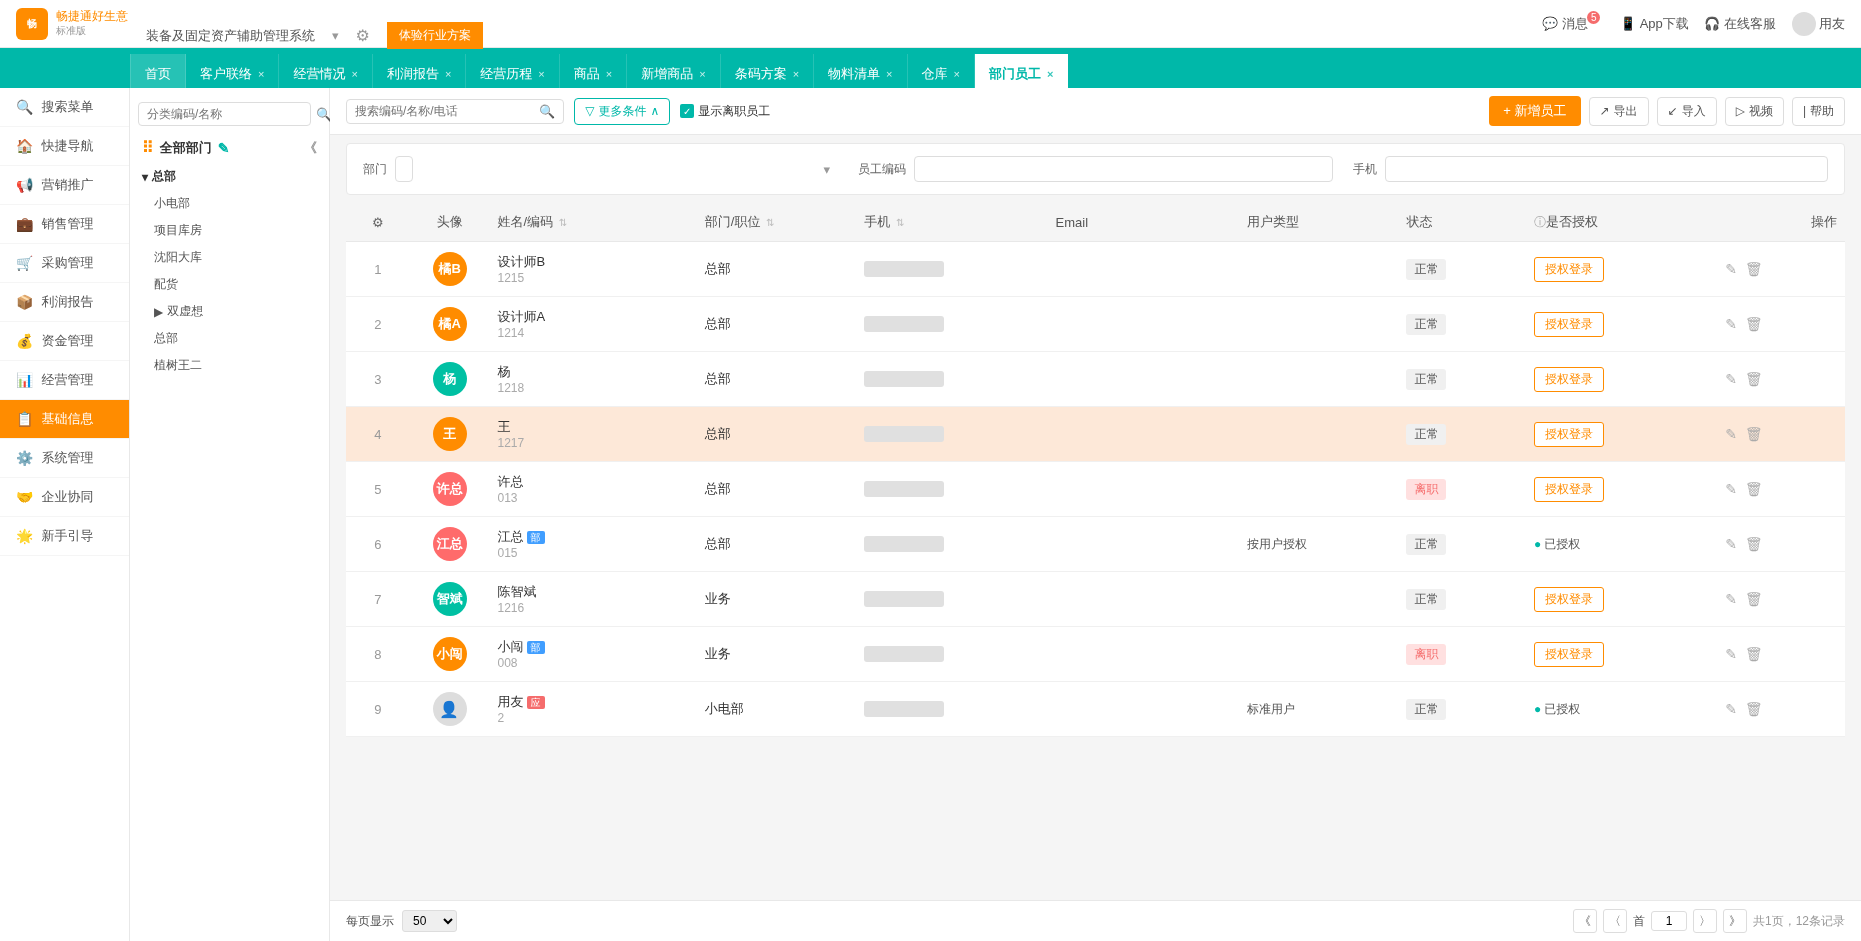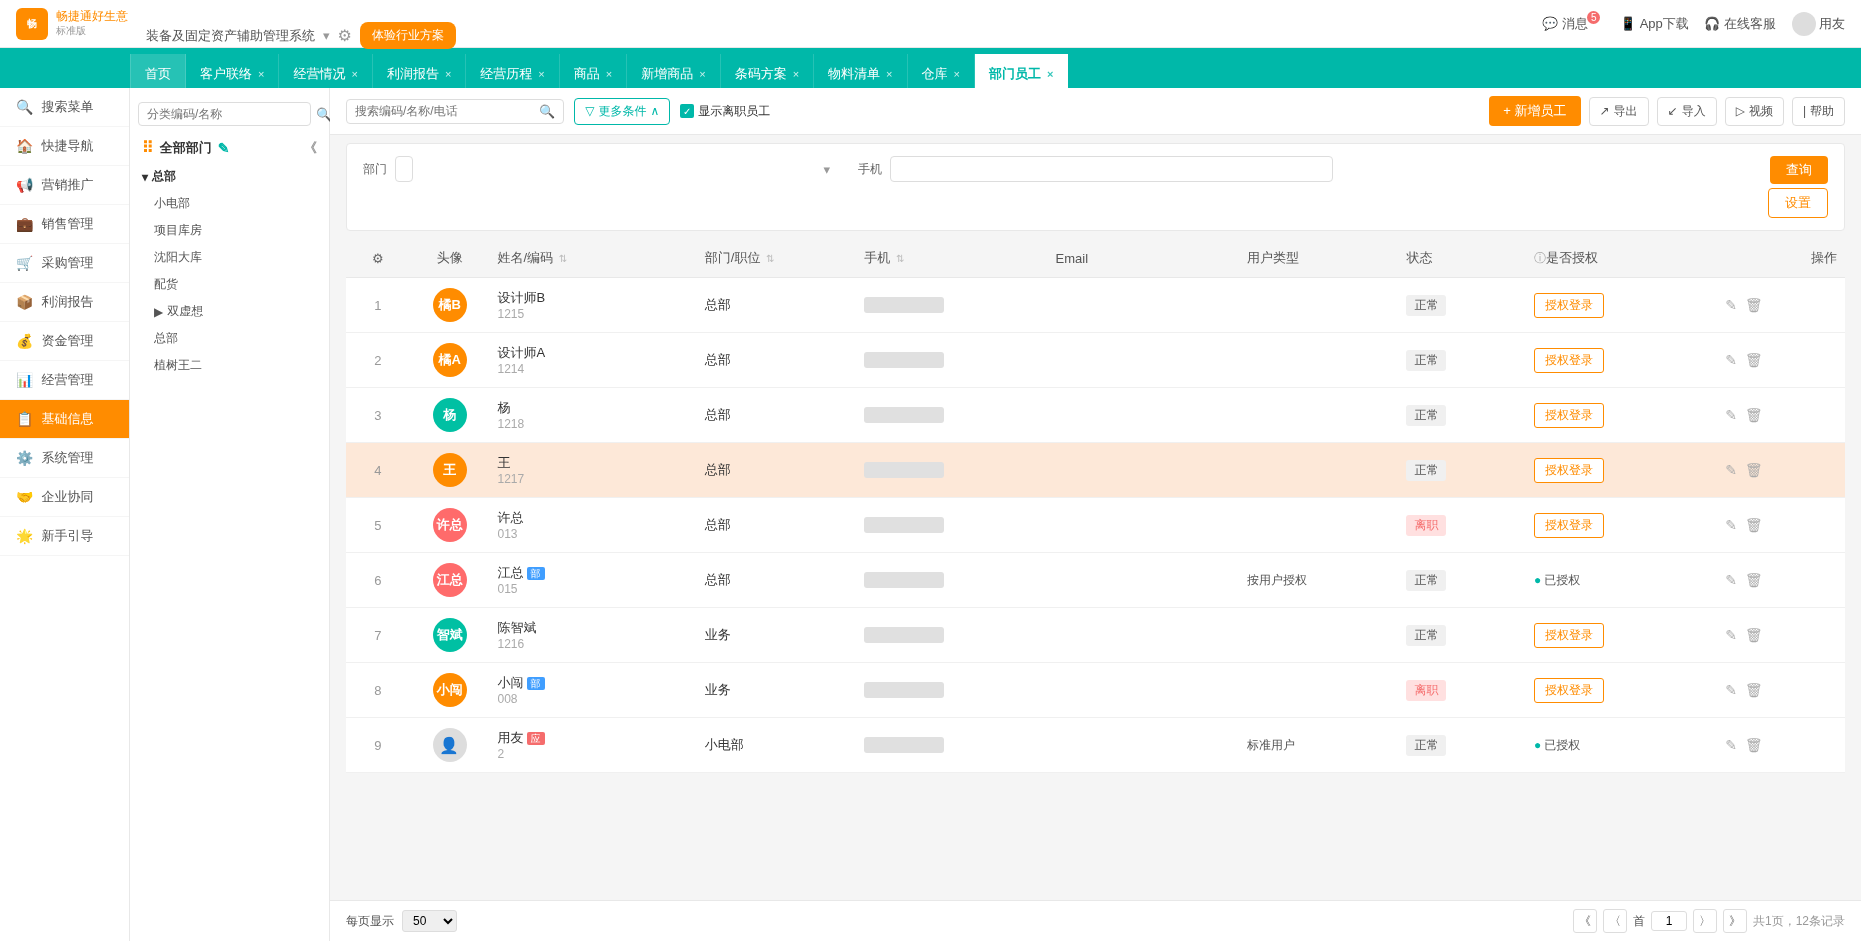--- a/index.html
+++ b/index.html
@@ -29,37 +29,37 @@
       border-radius: 6px;
       display: flex; align-items: center; justify-content: center;
       color: #fff; font-size: 10px; font-weight: bold;
     }
     .logo-text { font-size: 12px; color: #ff8c00; line-height: 1.2; }
     .logo-sub { font-size: 10px; color: #999; }
     .system-title {
       flex: 1;
       display: flex;
       align-items: center;
-      gap: 8px;
+      gap: 17px;
       color: #555;
       font-size: 13px;
       margin-top: 24px;
     }
     .top-right {
       display: flex;
       align-items: center;
       gap: 16px;
       font-size: 13px;
       color: #555;
     }
     .top-btn {
       background: #ff8c00;
       color: #fff;
       border: none;
-      border-radius: 8px;
+      border-radius: 0;
       padding: 5px 12px;
       cursor: pointer;
       font-size: 12px;
     }
     .badge {
       background: #f56c6c;
       color: #fff;
       border-radius: 8px;
       font-size: 10px;
       padding: 1px 4px;
@@ -607,23 +607,23 @@
           </div>
         </div>
 
         <div class="filter-form">
           <div class="filter-row">
             <span class="filter-label">部门</span>
             <div class="select-wrapper">
               <select class="filter-select"></select>
             </div>
           </div>
-          <div style="grid-row:1/3;grid-column:3;display:flex;flex-direction:column;align-items:flex-end;gap:4px;">
-            <button class="btn-query">查询</button>
-            <button class="btn-reset">设置</button>
+          <div class="filter-row">
+            <span class="filter-label">员工编码</span>
+            <input class="filter-input" type="text" style="">
           </div>
           <div class="filter-row">
             <span class="filter-label">手机</span>
             <input class="filter-input" type="text" style="">
           </div>
         </div>
 
         <div class="table-container">
           <table>
             <thead>

